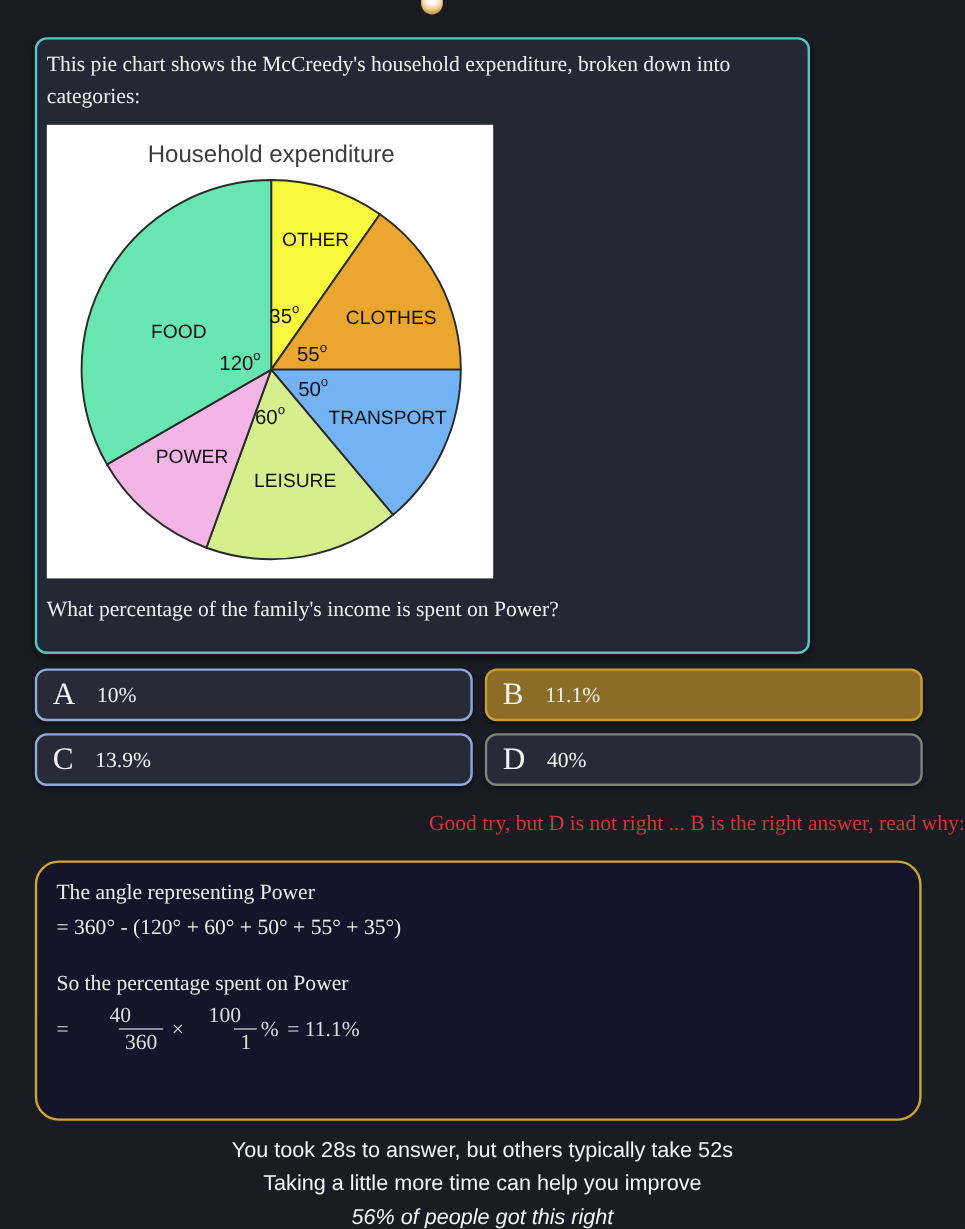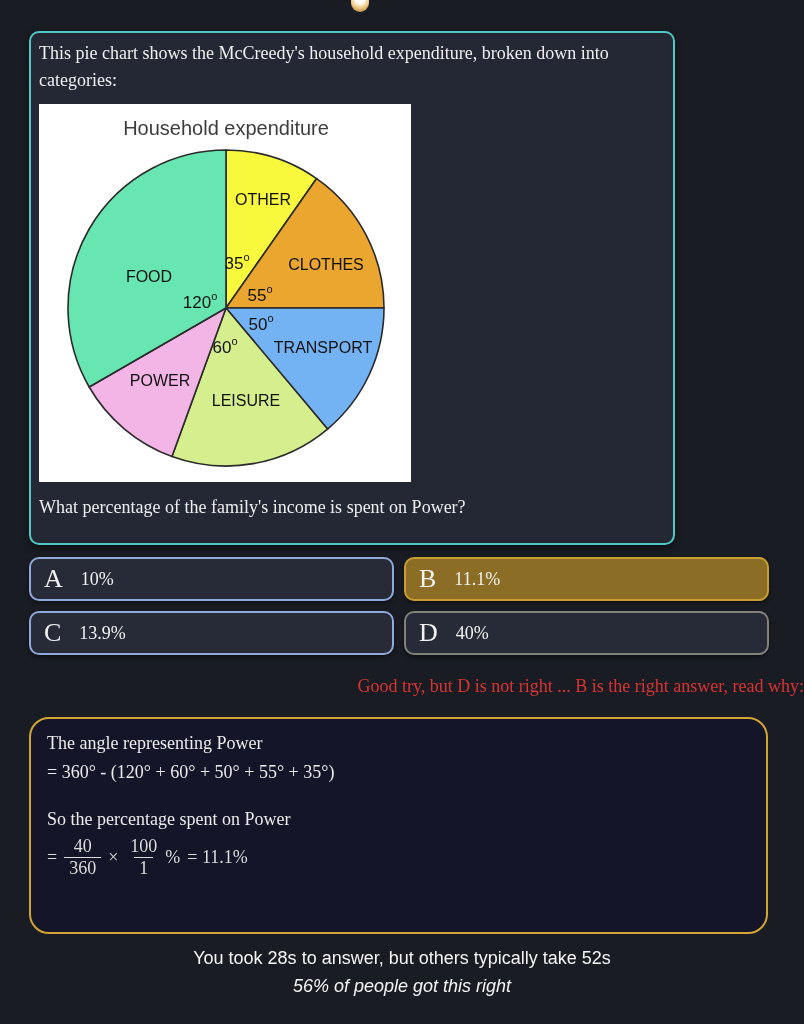--- a/index.html
+++ b/index.html
@@ -39,21 +39,21 @@
             color:#d93333;font-size:18px;}
 
   
   .explain{position:absolute;left:29px;top:717px;width:739px;height:217px;box-sizing:border-box;
            background:#141529;border:2px solid #d2a433;border-radius:20px;
            padding:10px 16px;color:#ebebeb;font-size:18px;line-height:29px;}
   .explain .spacer{height:18px;}
   .equation{display:flex;align-items:center;gap:7px;margin-top:2px;line-height:normal;color:#dcdcdc;}
   .frac{display:inline-flex;flex-direction:column;align-items:center;}
   .frac .num{line-height:21px;padding:0 5px;}
-  .frac .den{line-height:21px;padding:0 5px;border-top:1.5px solid #dcdcdc;}
+  .frac .den{line-height:21px;padding:0 5px;border-top:1.5px solid #dcdcdc;margin-left:35px;}
   .eq-suffix{margin-left:-4px;}
 
   
   .stats{position:absolute;left:0;top:944px;width:100%;text-align:center;color:#f4f4f4;
          font-family:"Liberation Sans",sans-serif;font-size:18px;line-height:28px;}
   .stats .pct{font-style:italic;}
 </style>
 </head>
 <body>
 
@@ -127,16 +127,17 @@
         <span class="num">100</span>
         <span class="den">1</span>
       </span>
       <span class="eq-suffix">%</span>
       <span>= 11.1%</span>
     </div>
   </div>
 
   <div class="stats">
     <div>You took 28s to answer, but others typically take 52s</div>
+    <div>Taking a little more time can help you improve</div>
     <div class="pct">56% of people got this right</div>
   </div>
 
 </div>
 
 </body></html>

